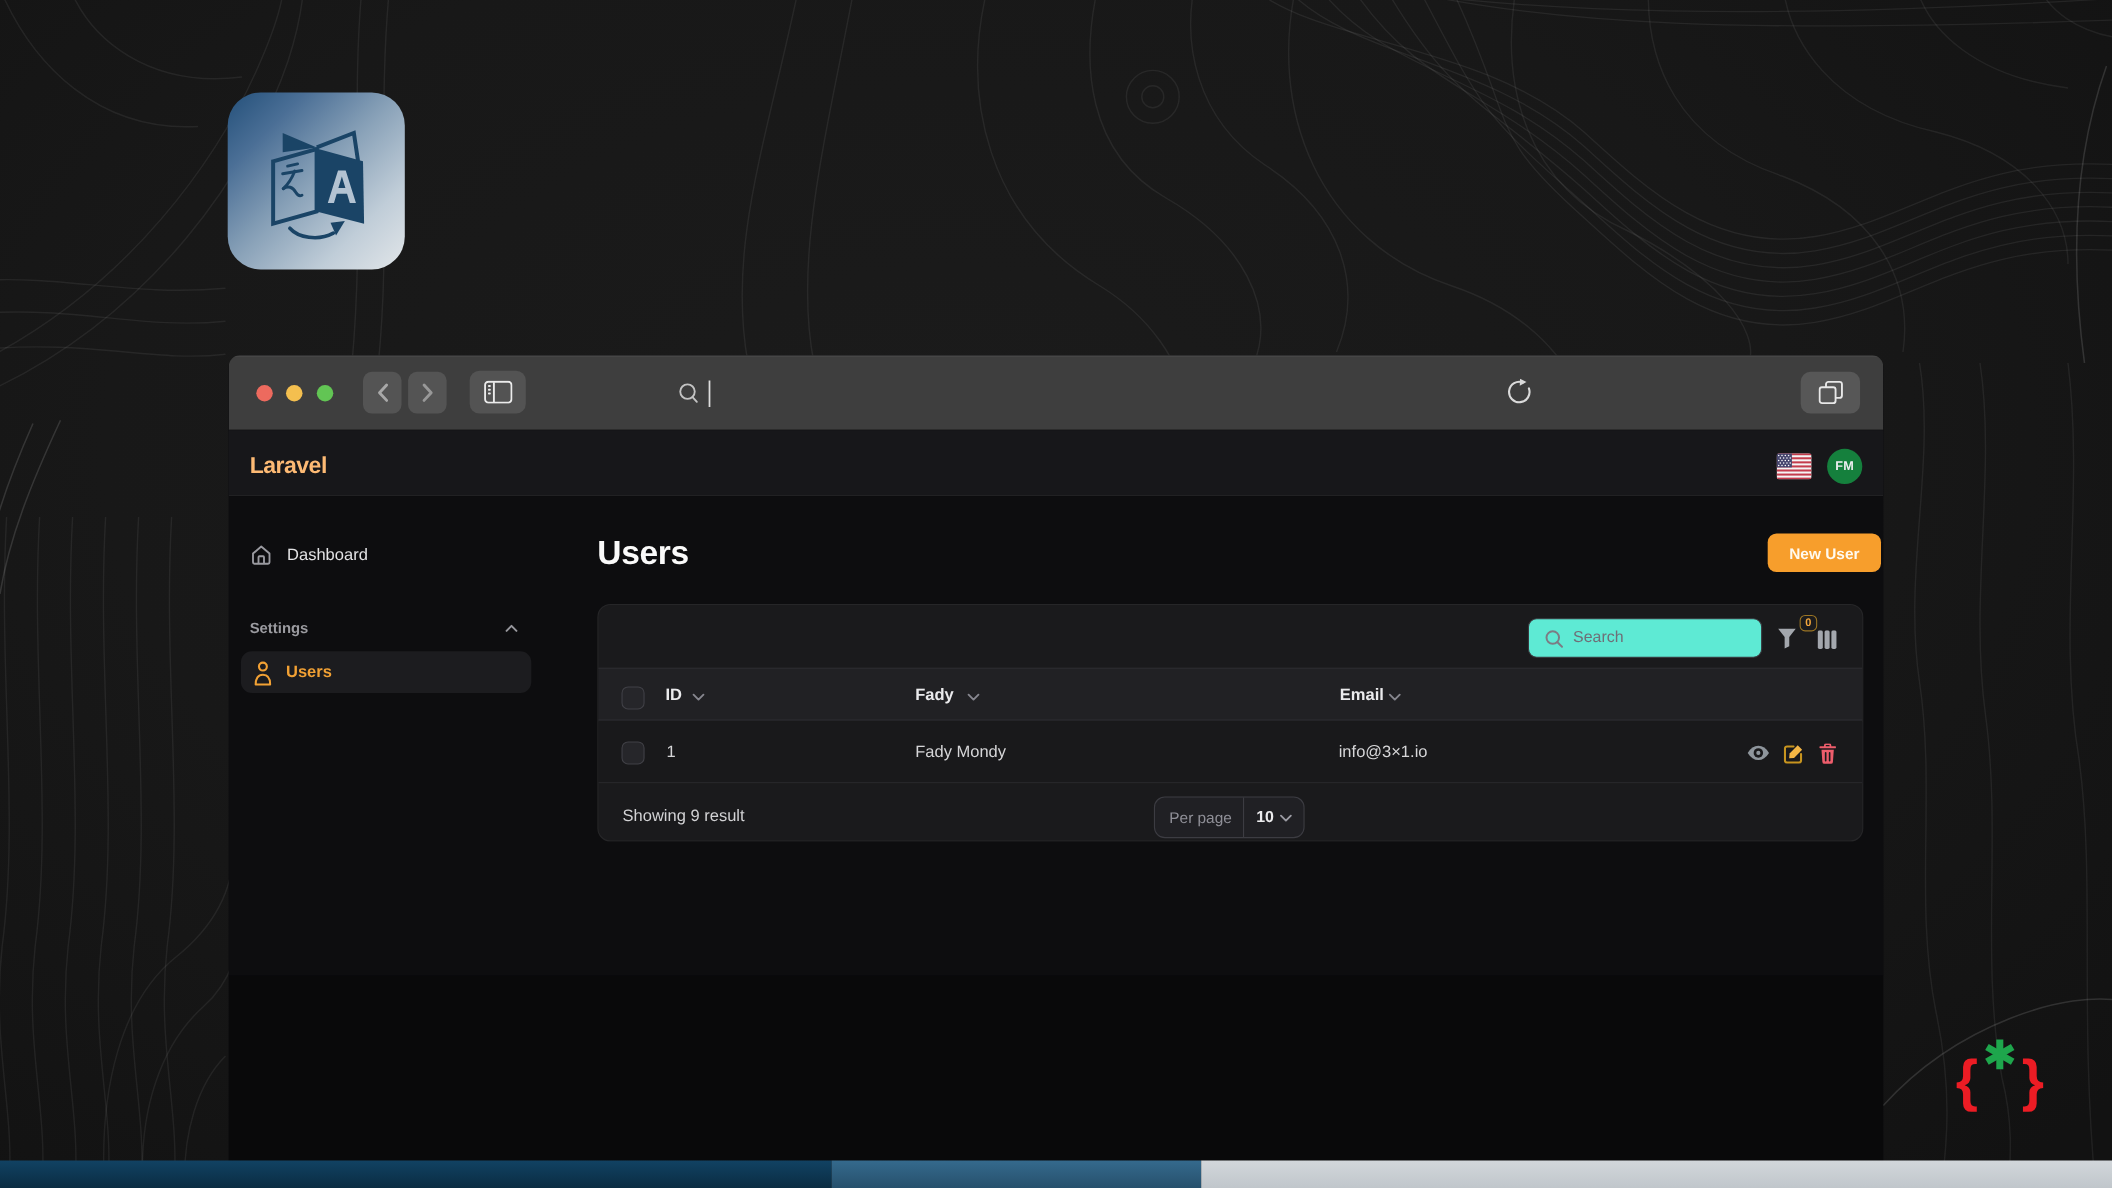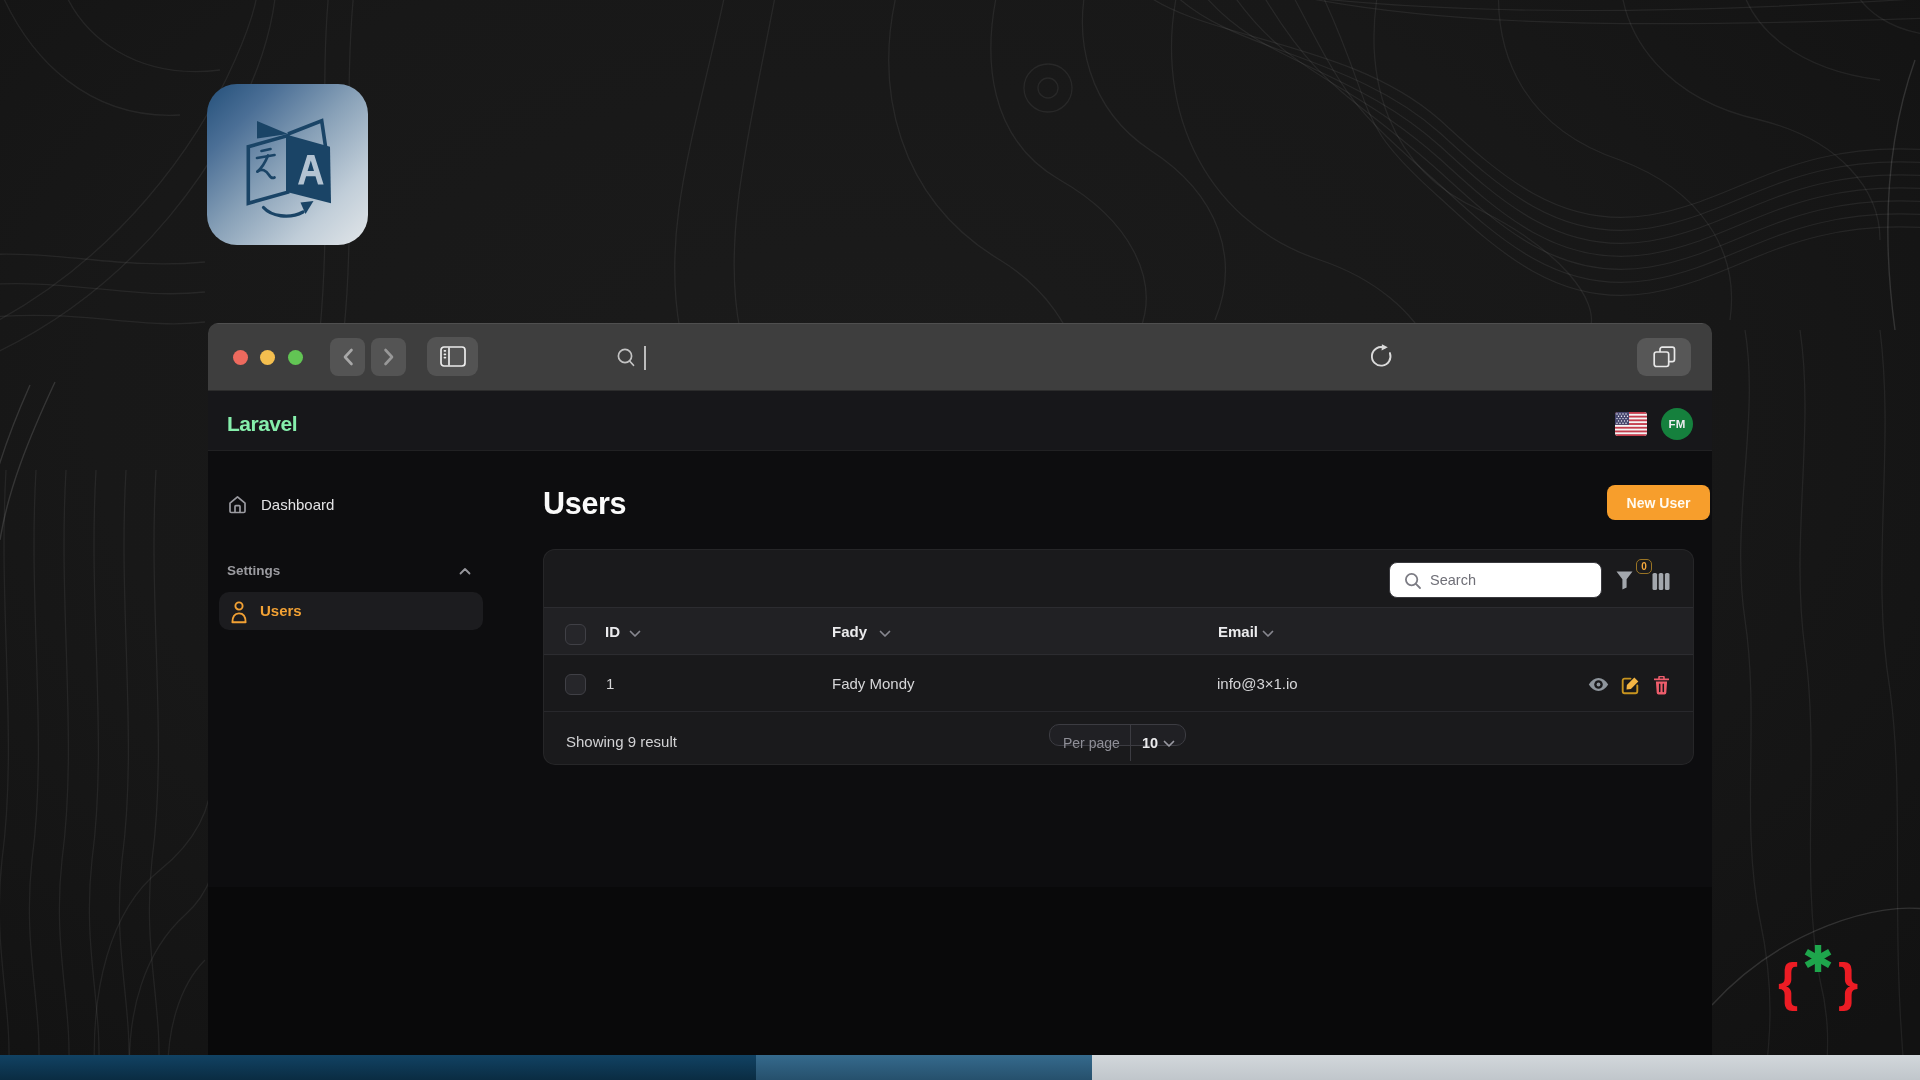--- a/index.html
+++ b/index.html
@@ -29,21 +29,21 @@
   #l-grn { left:79.5px; background:#62c554; }
   .tbtn { background:#545454; border-radius:8px; display:flex; align-items:center; justify-content:center; }
   #btn-back { left:122px; top:15px; width:35px; height:38px; }
   #btn-fwd  { left:163px; top:15px; width:35px; height:38px; }
   #btn-side { left:219px; top:14px; width:51px; height:39px; border-radius:9px; background:#535353; }
   #btn-tabs { left:1429px; top:15px; width:54px; height:38px; border-radius:9px; background:#575757; }
 
   
   #topbar { left:0; top:68px; width:1504px; height:60px; background:#17171a;
     border-bottom:1px solid rgba(255,255,255,0.045); }
-  #laravel { left:19px; top:20px; font-size:21px; line-height:26px; font-weight:bold; color:#86efac; letter-spacing:-0.5px; }
+  #laravel { left:19px; top:20px; font-size:21px; line-height:26px; font-weight:bold; color:#fdba74; letter-spacing:-0.5px; }
   #flag { left:1407px; top:21px; width:32px; height:24px; border-radius:3px; overflow:hidden; }
   #avatar { left:1453px; top:17px; width:32px; height:32px; border-radius:50%; background:#15803d;
     color:#ededf0; font-size:11.5px; font-weight:bold; display:flex; align-items:center; justify-content:center;
     letter-spacing:0.3px; }
 
   
   #appbody { left:0; top:128px; width:1504px; height:436px; background:#0d0d0f; }
   #winrest { left:0; top:564px; width:1504px; height:168px; background:#09090a; }
 
   
@@ -53,34 +53,34 @@
   #sb-users-txt { left:52px; top:151px; font-size:15px; font-weight:bold; color:#f2a134; }
 
   
   #h-users { left:335px; top:35px; font-size:30.5px; font-weight:bold; color:#fafafa; letter-spacing:-0.3px;}
   #btn-new { left:1399px; top:34px; width:103px; height:35px; border-radius:8px; background:#f79e2c;
     color:#fffaf0; font-size:14px; font-weight:bold; display:flex; align-items:center; justify-content:center; }
 
   
   #panel { left:335px; top:98px; width:1151px; height:216px; border-radius:12px; background:#1a1a1c;
     border:1px solid rgba(255,255,255,0.055); }
-  #search { left:845px; top:12px; width:213px; height:36px; border-radius:8px; background:#ffffff;
+  #search { left:845px; top:12px; width:213px; height:36px; border-radius:8px; background:#5eead4;
     border:1px solid #39393e; }
   #search-txt { left:40px; top:9px; font-size:14.5px; color:#6f6f77; }
   #f-badge { left:1092px; top:9px; width:16px; height:15px; border-radius:5px; background:#1b1b1d;
     border:1.5px solid #9a7424; color:#f3a63c; font-size:10px; font-weight:bold;
     display:flex; align-items:center; justify-content:center; }
   #thead { left:0; top:57px; width:1149px; height:48px; background:#212124;
     border-top:1px solid #2c2c30; border-bottom:1px solid #2c2c30; }
   .cbx { width:21px; height:21px; border-radius:6px; background:#26262a; border:1px solid #404046; }
   .hcell { font-size:15px; font-weight:bold; color:#ebebed; }
   .dcell { font-size:15px; color:#d6d6d8; }
   #trow { left:0; top:106px; width:1149px; height:56px; background:#19191b; border-bottom:1px solid #28282c; }
   #tfoot-txt { left:22px; top:183px; font-size:15px; color:#d2d2d4; }
-  #pill { left:505px; top:174px; width:137px; height:22px; border-radius:10px; background:#202024;
+  #pill { left:505px; top:174px; width:137px; height:38px; border-radius:10px; background:#202024;
     border:1px solid #3c3c42; }
   #pill-div { left:80px; top:0; width:1px; height:36px; background:#3c3c42; }
   #pill-per { left:13px; top:10px; font-size:14px; color:#8f8f97; }
   #pill-10 { left:92px; top:10px; font-size:14.5px; font-weight:bold; color:#ebebed; }
 
   
   #bbar { left:0; top:1055px; width:1920px; height:25px; }
   #bb1 { left:0; top:0; width:756px; height:25px; background:linear-gradient(#114263,#0a2c42); }
   #bb2 { left:756px; top:0; width:336px; height:25px; background:linear-gradient(#356a8d,#26506c); }
   #bb3 { left:1092px; top:0; width:828px; height:25px; background:linear-gradient(#d2d7db,#c0c6cb); }

